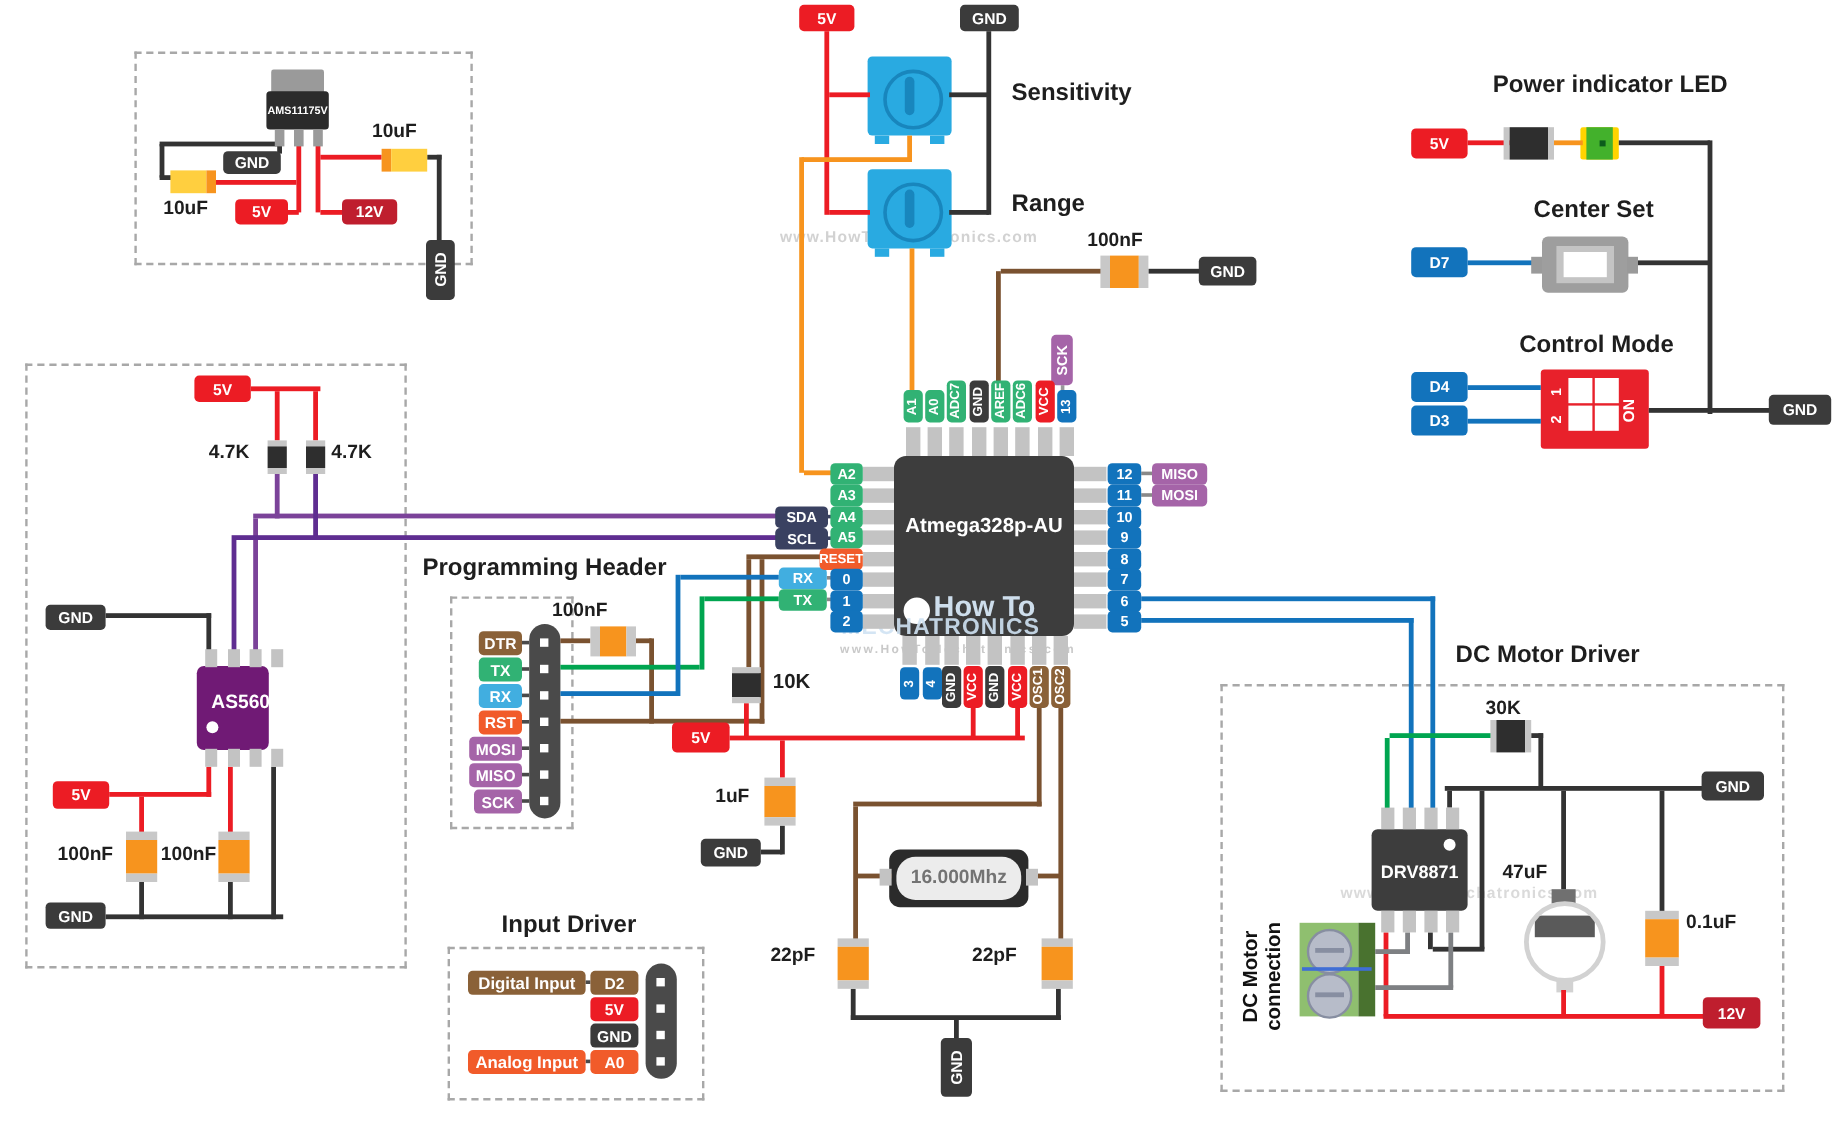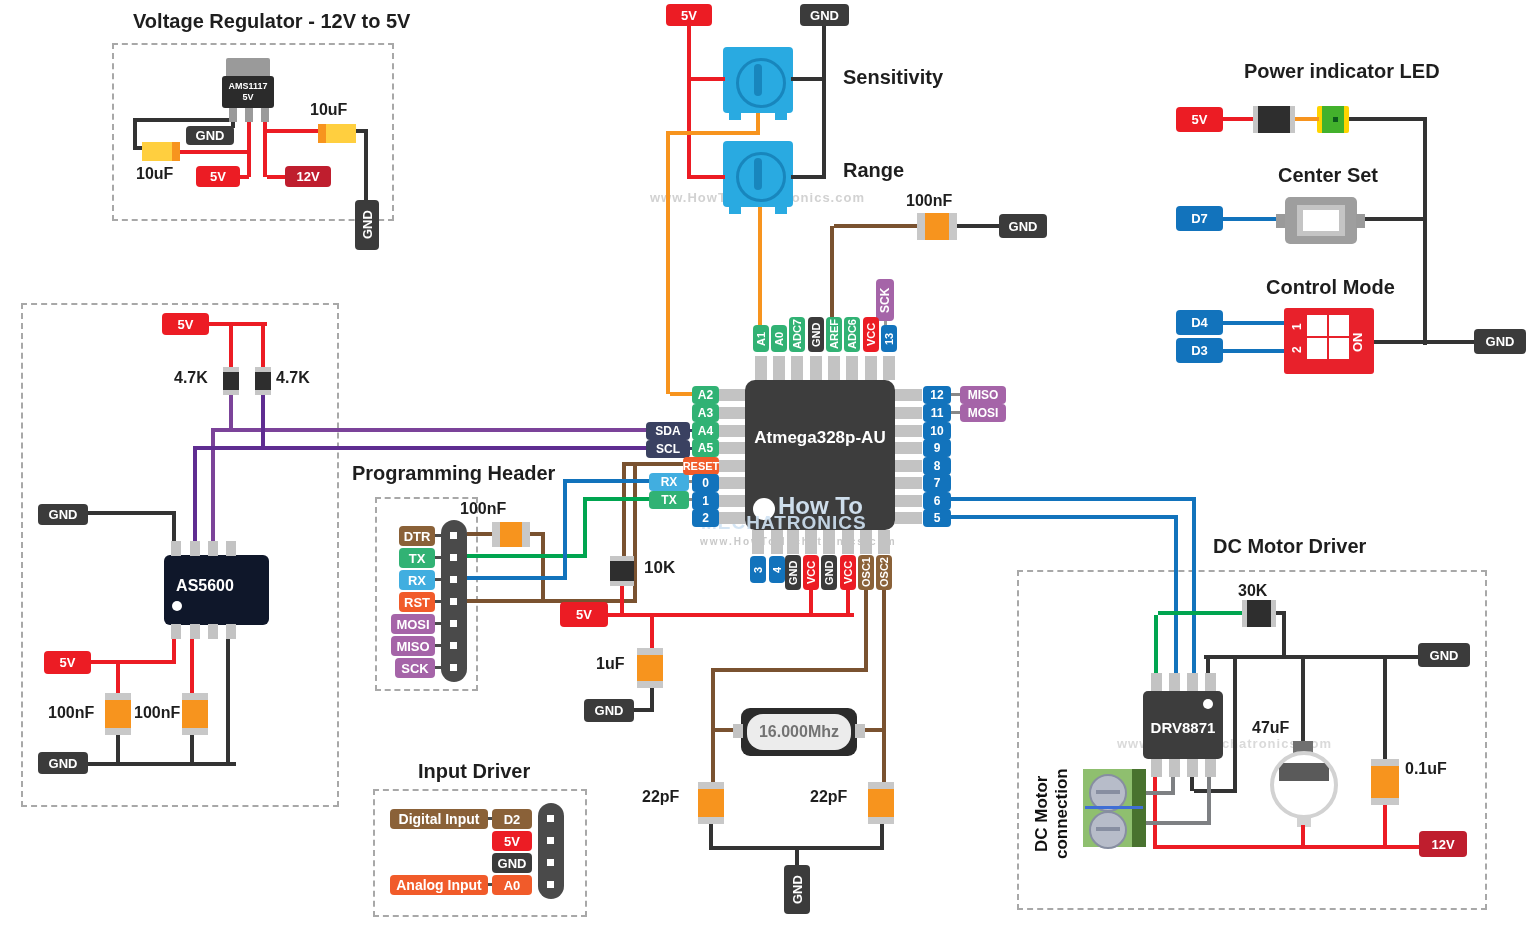--- a/index.html
+++ b/index.html
@@ -20,38 +20,37 @@
 <body>
 
 <div id="canvas">
 
   <div class="dashed" style="left:112px;top:43px;width:278px;height:174px"></div>
   <div class="dashed" style="left:21px;top:303px;width:314px;height:500px"></div>
   <div class="dashed" style="left:375px;top:497px;width:99px;height:190px"></div>
   <div class="dashed" style="left:373px;top:789px;width:210px;height:124px"></div>
   <div class="dashed" style="left:1017px;top:570px;width:466px;height:336px"></div>
 
-  <div class="title" style="left:133px;top:10px">Voltage Regulator - 12V to 5V</div>
   <div class="title" style="left:352px;top:462px">Programming Header</div>
   <div class="title" style="left:418px;top:760px">Input Driver</div>
   <div class="title" style="left:1244px;top:60px">Power indicator LED</div>
   <div class="title" style="left:1278px;top:164px">Center Set</div>
   <div class="title" style="left:1266px;top:276px">Control Mode</div>
   <div class="title" style="left:1213px;top:535px">DC Motor Driver</div>
 
   <div class="wm" style="left:650px;top:190px">www.HowToMechatronics.com</div>
   <div class="wm" style="left:1117px;top:736px;color:#dadada">www.HowToMechatronics.com</div>
 
   <div class="abs" style="left:226px;top:58px;width:44px;height:20px;background:#9a9a9a;border-radius:2px"></div>
-  <div class="abs" style="left:222px;top:76px;width:52px;height:32px;background:#2b2b2b;border-radius:3px;color:#fff;font-size:9px;font-weight:bold;display:flex;flex-direction:column;align-items:center;justify-content:center;line-height:1.2">
+  <div class="abs" style="left:222px;top:76px;width:52px;height:32px;background:#2b2b2b;border-radius:3px;color:#fff;font-size:9px;font-weight:bold;display:flex;flex-direction:row;align-items:center;justify-content:center;line-height:1.2">
     <span>AMS1117</span>
     <span>5V</span>
   </div>
 
-  <div class="abs" style="left:164px;top:555px;width:105px;height:70px;background:#0f172a;border-radius:6px">
+  <div class="abs" style="left:164px;top:555px;width:60px;height:70px;background:#701a75;border-radius:6px">
     <div class="chipname" style="left:0;top:22px;width:82px;font-size:16px">AS5600</div>
     <div class="abs" style="left:8px;top:46px;width:10px;height:10px;border-radius:50%;background:#fff"></div>
   </div>
 
   <div class="abs" style="left:745px;top:380px;width:150px;height:150px;background:#3d3d3d;border-radius:10px">
     <div class="chipname" style="left:0;top:48px;width:150px;font-size:17px">Atmega328p-AU</div>
     <div class="abs" style="left:8px;top:118px;width:22px;height:22px;border-radius:50%;background:#fff"></div>
     <div class="abs" style="left:33px;top:112px;font-size:24px;font-weight:bold;color:rgba(214,231,246,0.95);white-space:nowrap">How To</div>
     <div class="abs" style="left:-44px;top:132px;font-size:19px;font-weight:bold;color:rgba(207,226,243,0.9);letter-spacing:1px;white-space:nowrap">MECHATRONICS</div>
     <div class="abs" style="left:-45px;top:156px;font-size:10px;font-weight:bold;color:#c9c9c9;letter-spacing:2px;white-space:nowrap">www.HowToMechatronics-com</div>

